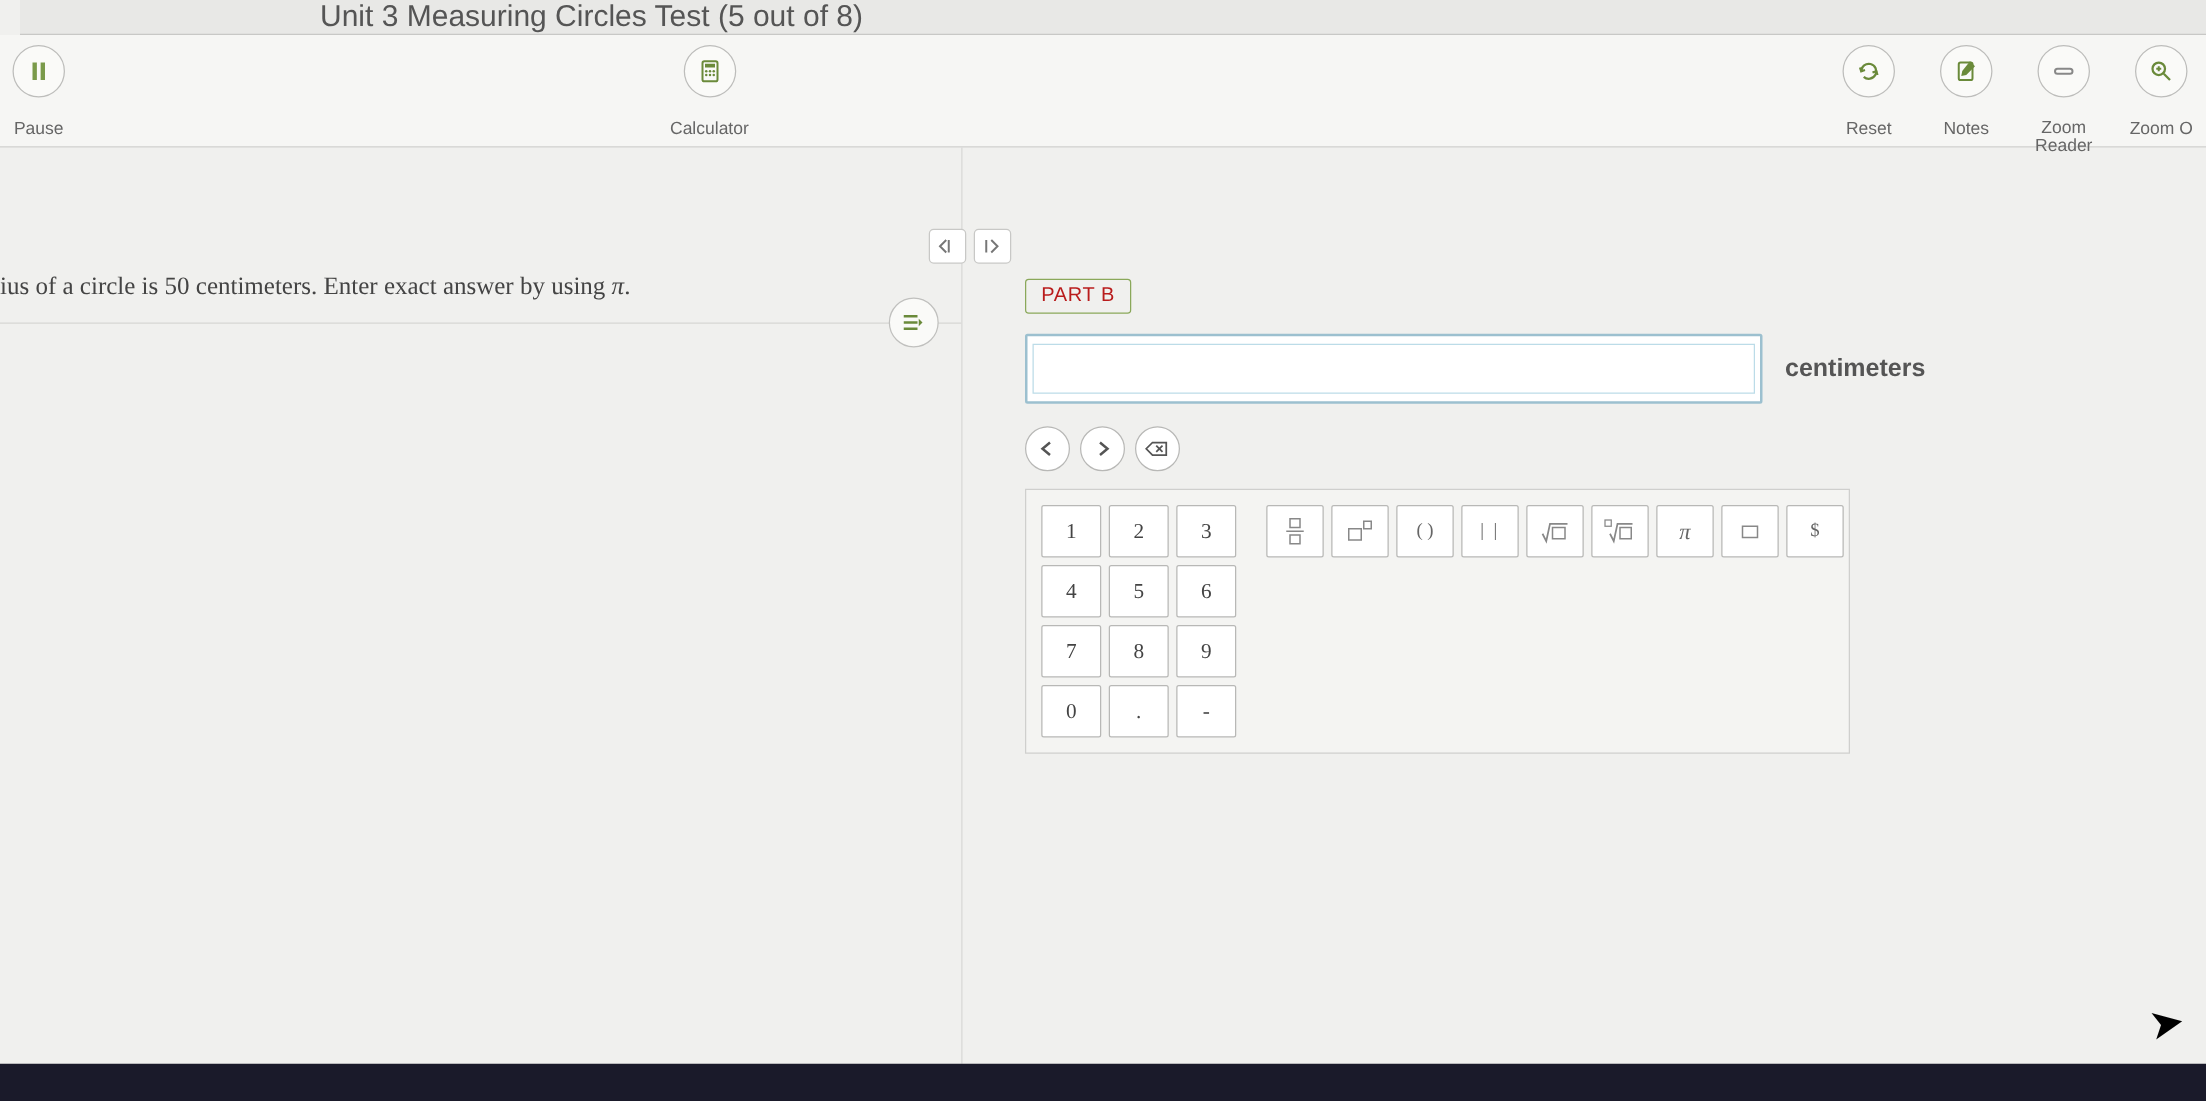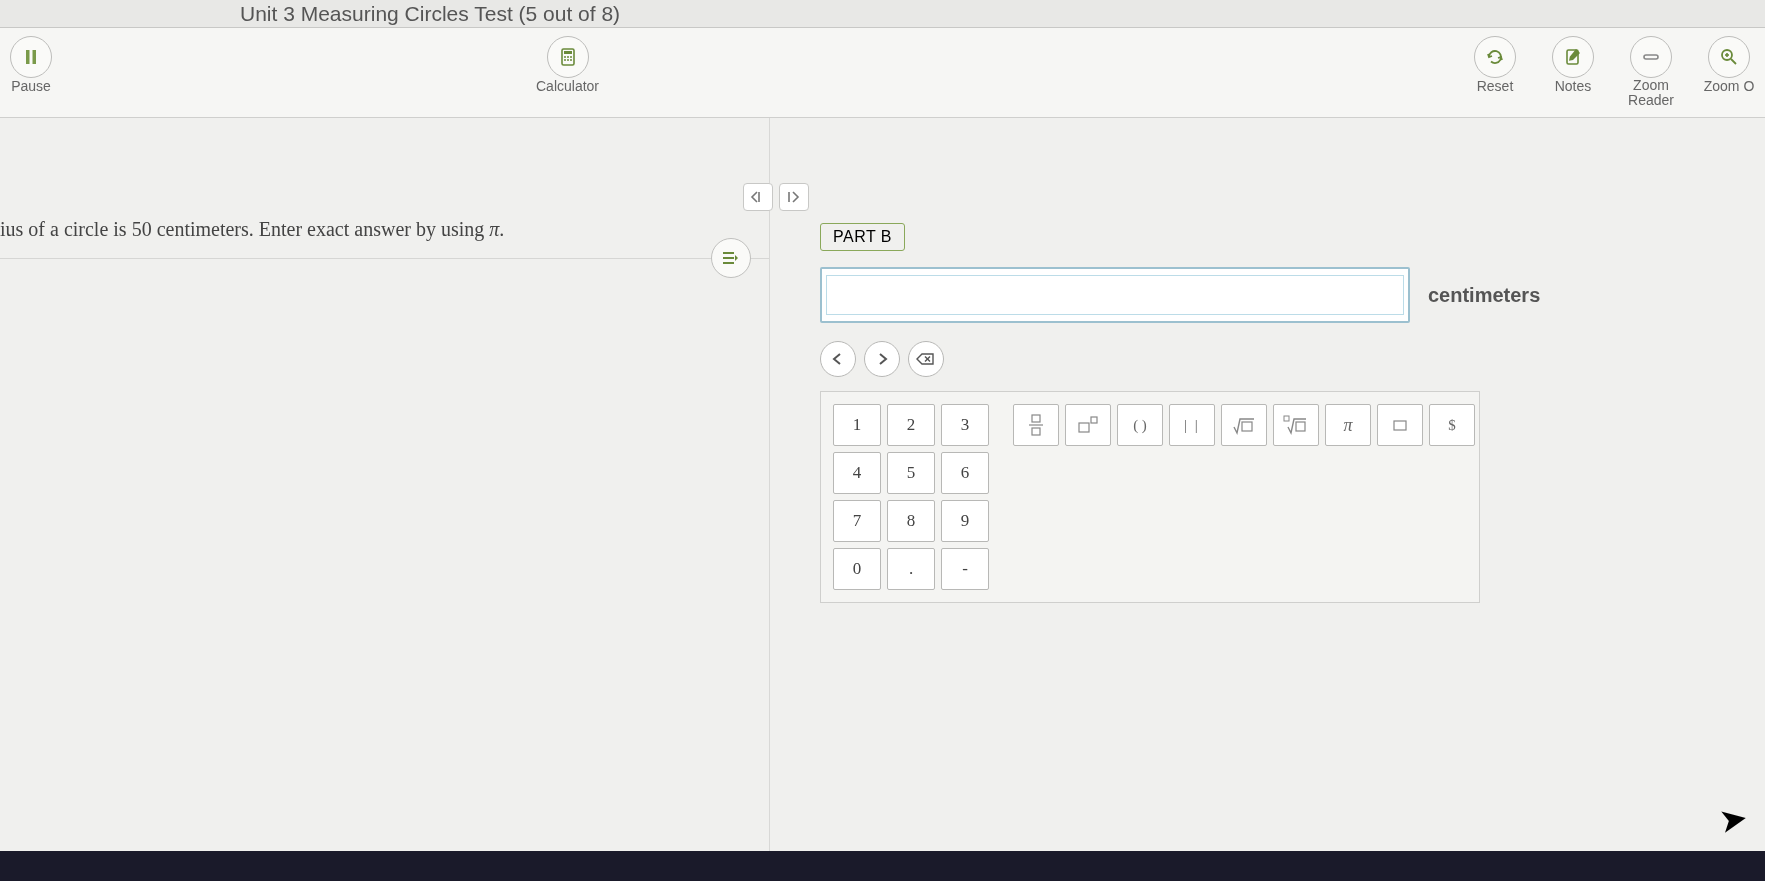--- a/index.html
+++ b/index.html
@@ -12,38 +12,39 @@
     position: relative;
   }
   
   .title-bar {
     height: 28px;
     background: #e8e8e6;
     border-bottom: 1px solid #c8c8c6;
     padding-left: 240px;
     display: flex;
     align-items: center;
-    font-size: 21px;
+    font-size: 24px;
     color: #555;
+    margin-left: 16px;
   }
   
   .toolbar {
     height: 90px;
     background: #f6f6f4;
     border-bottom: 1px solid #cfcfcd;
     display: flex;
     align-items: flex-start;
     padding-top: 8px;
     position: relative;
   }
   .tb-item {
     display: flex;
     flex-direction: column;
     align-items: center;
-    gap: 0;
+    gap: 16px;
     font-size: 14px;
     color: #666;
     cursor: pointer;
   }
   .tb-circle {
     width: 42px; height: 42px;
     border: 1.5px solid #bdbdbb;
     border-radius: 50%;
     display: flex;
     align-items: center;
@@ -113,21 +114,21 @@
   .nav-circle svg{width:20px;height:16px;}
 
   .right-pane {
     flex: 1;
     padding: 105px 30px 0 50px;
     position: relative;
   }
   .part-badge {
     display:inline-block;
     border:1.5px solid #8aa85a;
-    color:#000000;
+    color:#b91c1c;
     padding:4px 12px;
     font-size:16px;
     border-radius:3px;
     letter-spacing:0.5px;
     margin-bottom:16px;
   }
   .prompt {
     font-size:19px;
     color:#444;
     margin-bottom:22px;

